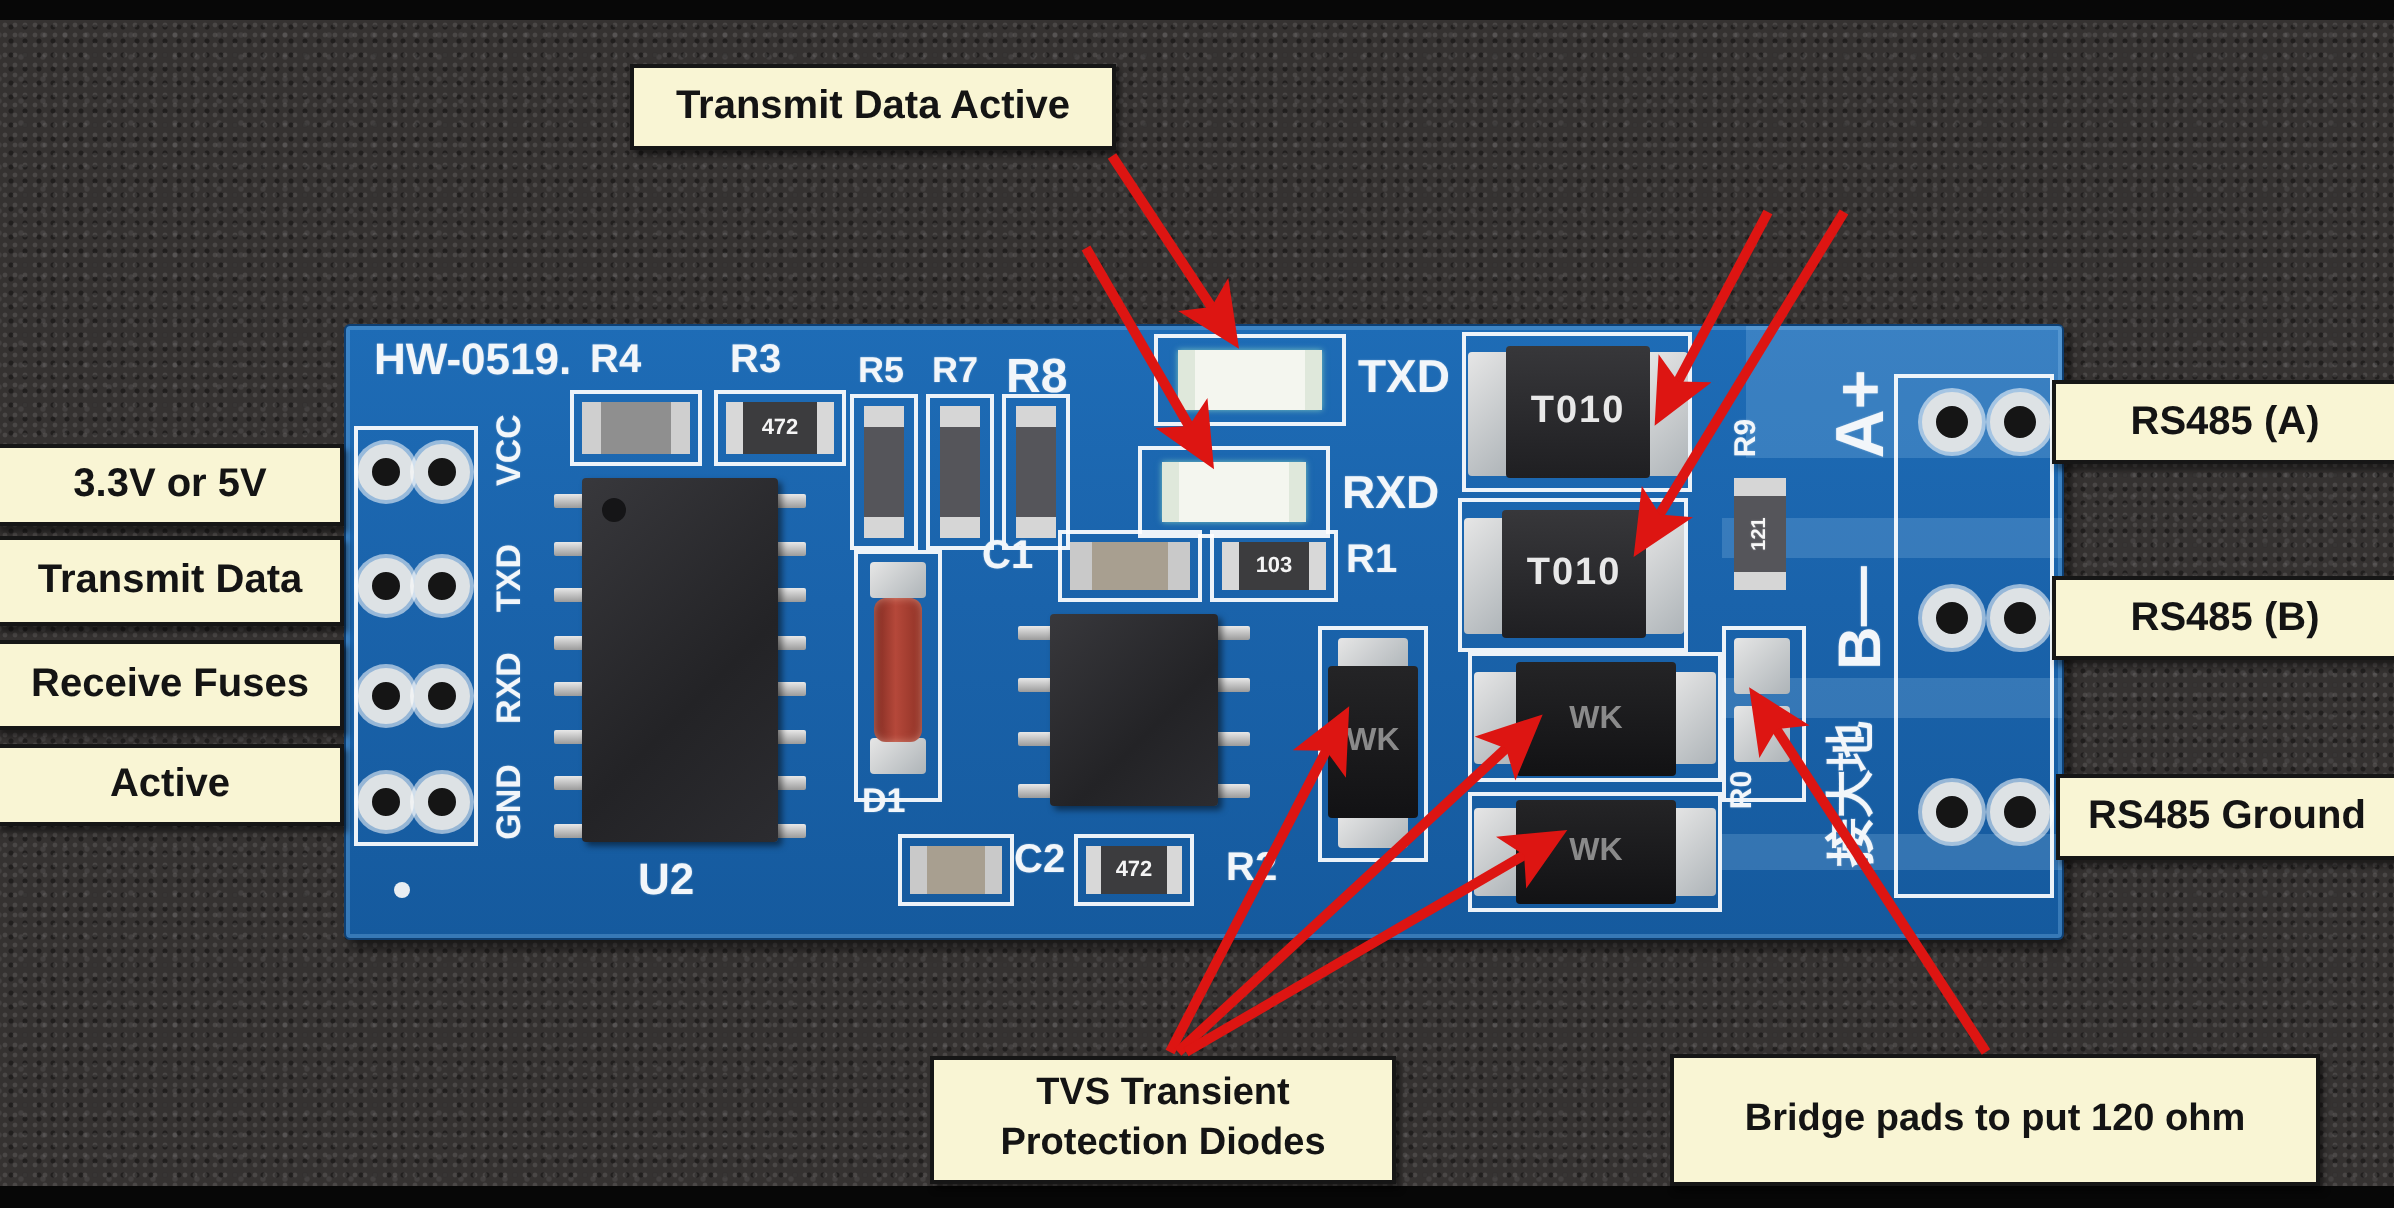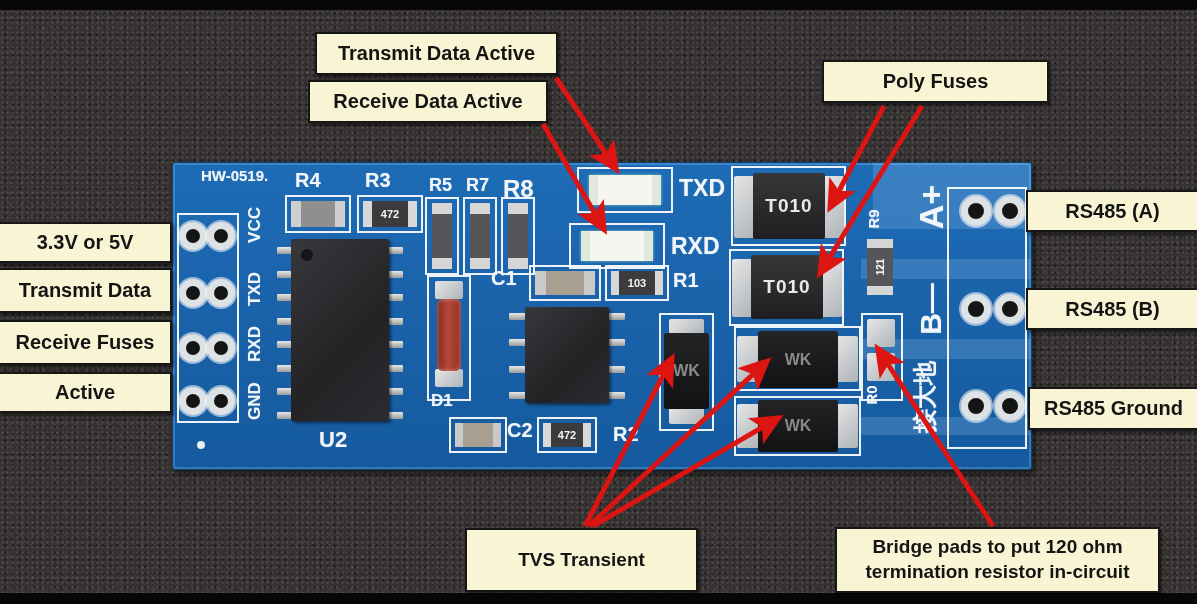--- a/index.html
+++ b/index.html
@@ -66,21 +66,21 @@
   <div class="bar top"></div>
   <div class="bar bottom"></div>
 
   <div id="board">
 
     <div class="band" style="left:700px;top:0;width:158px;height:66px"></div>
     <div class="band" style="left:688px;top:96px;width:170px;height:20px"></div>
     <div class="band" style="left:688px;top:176px;width:170px;height:20px"></div>
     <div class="band" style="left:688px;top:254px;width:170px;height:18px"></div>
 
-    <span class="silk" style="left:28px;top:4px;font-size:15px">HW-0519.</span>
+    <span class="silk" style="left:14px;top:4px;font-size:22px">HW-0519.</span>
     <span class="silk" style="left:122px;top:6px;font-size:20px">R4</span>
     <span class="silk" style="left:192px;top:6px;font-size:20px">R3</span>
     <span class="silk" style="left:256px;top:12px;font-size:18px">R5</span>
     <span class="silk" style="left:293px;top:12px;font-size:18px">R7</span>
     <span class="silk" style="left:330px;top:12px;font-size:24px">R8</span>
 
     <div class="outline" style="left:112px;top:32px;width:66px;height:38px"></div>
     <div class="res-h" style="left:118px;top:38px;width:54px;height:26px"></div>
     <div class="outline" style="left:184px;top:32px;width:66px;height:38px"></div>
     <div class="res-h res-dark" style="left:190px;top:38px;width:54px;height:26px">472</div>
@@ -217,26 +217,20 @@
     <span class="silk vert" style="left:82px;top:126px;font-size:17px">TXD</span>
     <span class="silk vert" style="left:82px;top:181px;font-size:17px">RXD</span>
     <span class="silk vert" style="left:82px;top:238px;font-size:17px">GND</span>
 
     <div class="dot" style="left:24px;top:278px;width:8px;height:8px"></div>
   </div>
 
   <div class="callout c1line" style="left:315px;top:32px;width:243px;height:43px">
       <span>Transmit Data Active</span>
     </div>
-  <div class="callout c1line" style="left:308px;top:80px;width:240px;height:43px">
-      <span>Receive Data Active</span>
-    </div>
-  <div class="callout c1line" style="left:822px;top:60px;width:227px;height:43px">
-      <span>Poly Fuses</span>
-    </div>
 
   <div class="callout c1line" style="left:-2px;top:222px;width:174px;height:41px">
       <span>3.3V or 5V</span>
     </div>
   <div class="callout c1line" style="left:-2px;top:268px;width:174px;height:45px">
       <span>Transmit Data</span>
     </div>
   <div class="callout c1line" style="left:-2px;top:320px;width:174px;height:45px">
       <span>Receive Fuses</span>
     </div>
@@ -248,24 +242,24 @@
       <span>RS485 (A)</span>
     </div>
   <div class="callout c1line" style="left:1026px;top:288px;width:173px;height:42px">
       <span>RS485 (B)</span>
     </div>
   <div class="callout c1line" style="left:1028px;top:387px;width:171px;height:43px">
       <span>RS485 Ground</span>
     </div>
 
   <div class="callout c2line" style="left:465px;top:528px;width:233px;height:64px">
-    <span><span>TVS Transient</span><br></span>
+    <span><span>TVS Transient</span><br><span>Protection Diodes</span></span>
   </div>
   <div class="callout c2line" style="left:835px;top:527px;width:325px;height:66px">
-    <span><span>Bridge pads to put 120 ohm</span><br><span>termination resistor in-circuit</span></span>
+    <span><span>Bridge pads to put 120 ohm</span><br></span>
   </div>
 
   <svg id="arrows" width="1197" height="604" viewBox="0 0 1197 604">
     <defs>
       <marker id="ah" markerWidth="7" markerHeight="7" refX="4.5" refY="3" orient="auto">
         <path d="M0,0 L6.5,3 L0,6 L1.5,3 z" fill="#dd1512"></path>
       </marker>
     </defs>
     <g stroke="#dd1512" stroke-width="5" marker-end="url(#ah)">
       <line x1="556" y1="78" x2="614" y2="166"></line>

